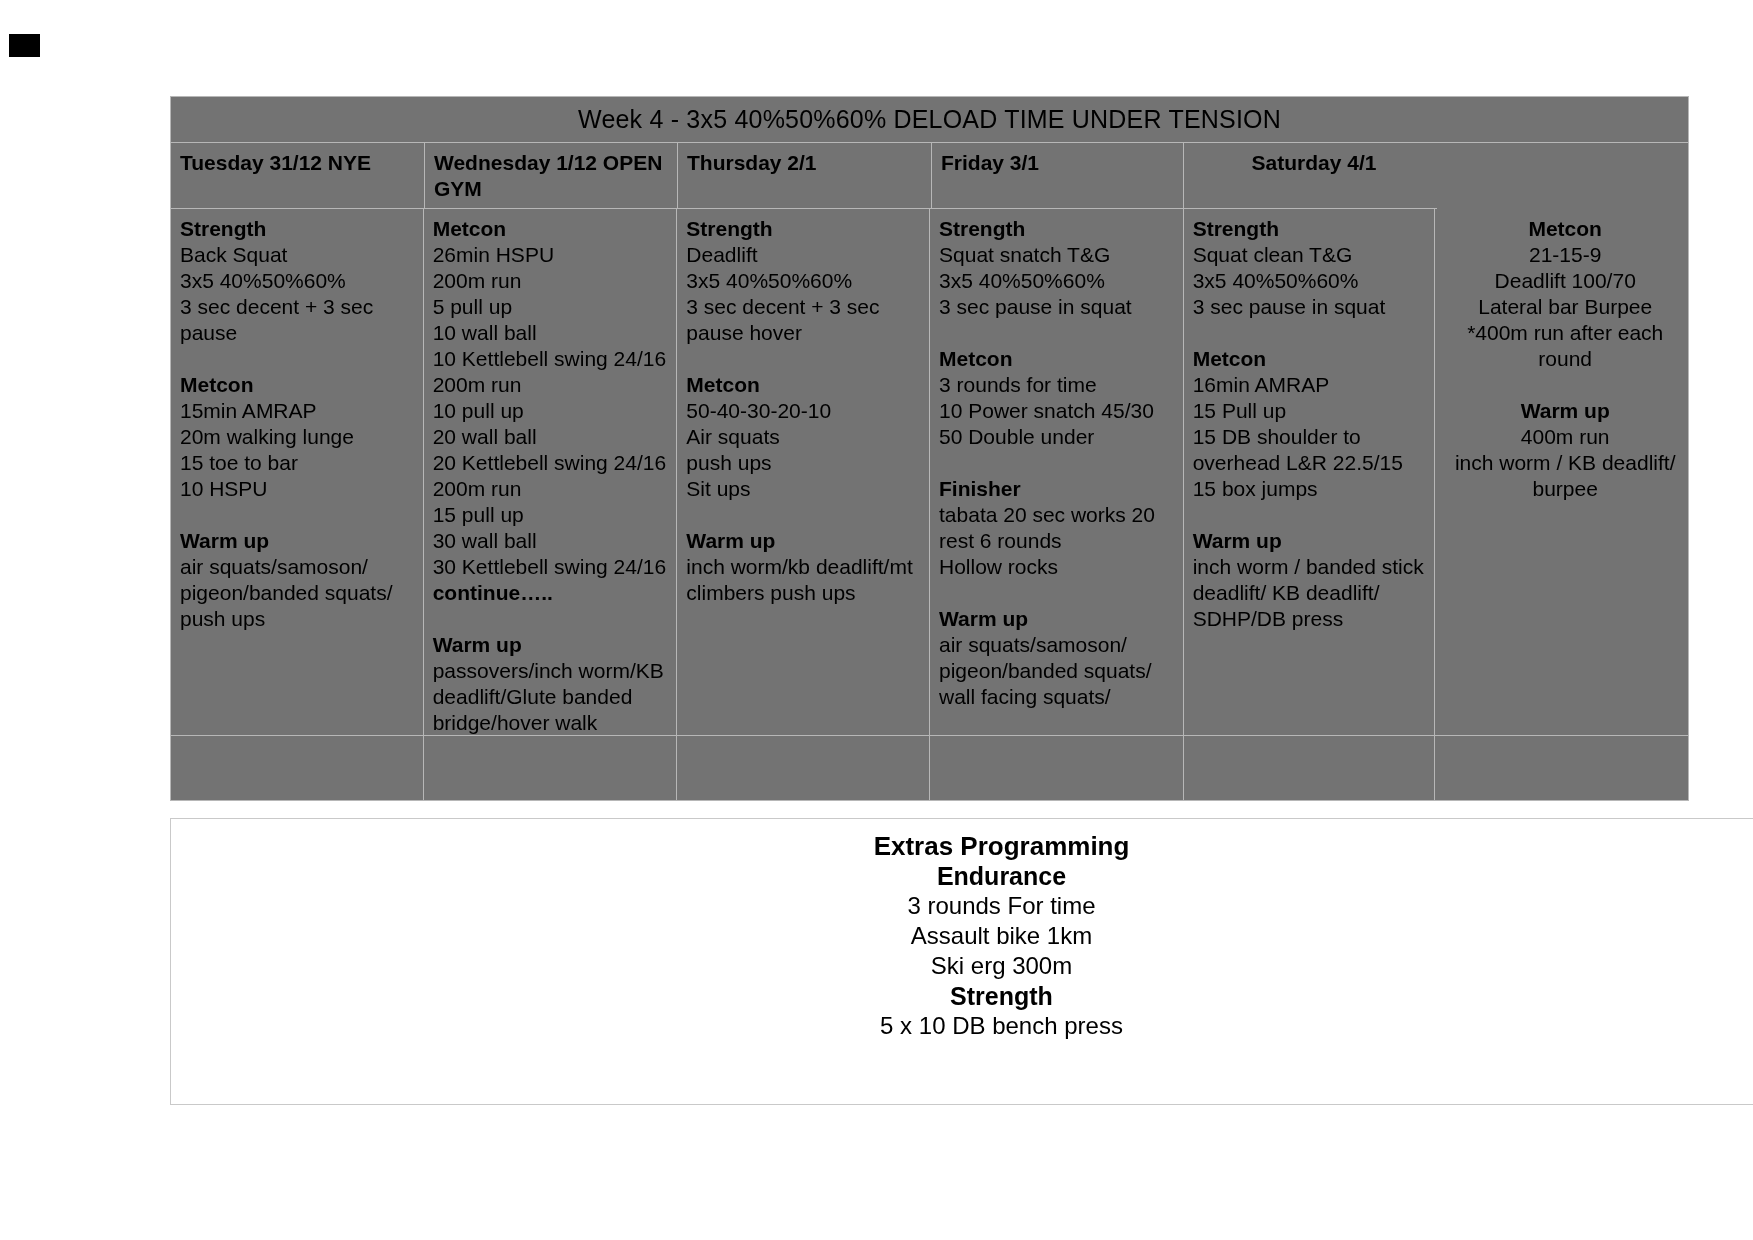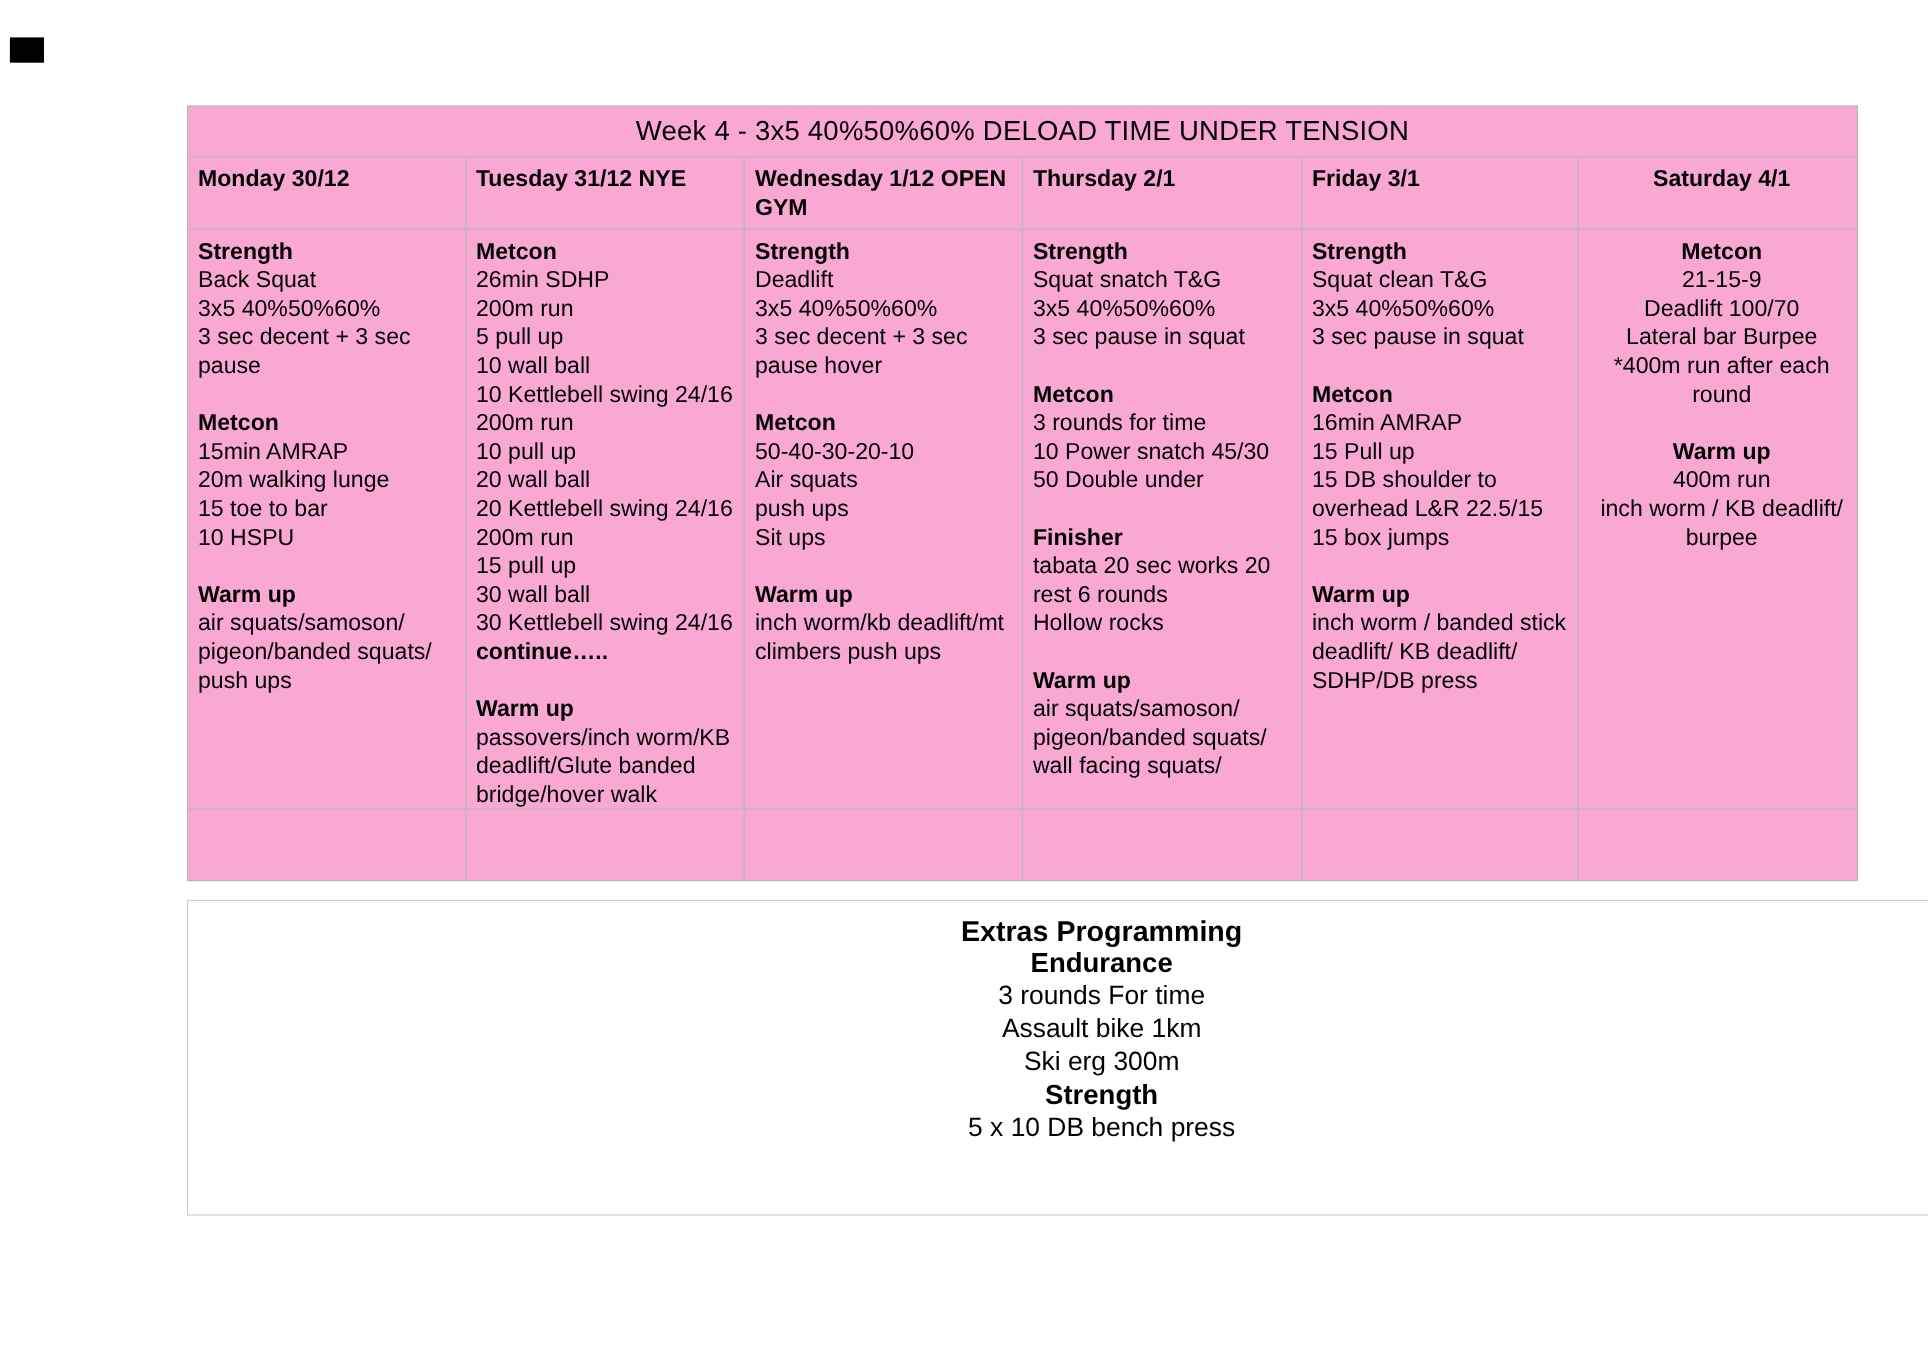--- a/index.html
+++ b/index.html
@@ -16,21 +16,21 @@
     --box-border: #c9c9c9;
   }
   .corner-marker {
     position: absolute; left: 9px; top: 34px;
     width: 31px; height: 23px; background: #000000;
   }
   .week-table {
     position: absolute; left: 170px; top: 96px;
     width: 1519px;
     border: 1px solid var(--grid);
-    background: #f9a8d4;
+    background: #737373;
   }
   .title-row {
     height: 46px;
     border-bottom: 1px solid var(--grid);
     display: flex; align-items: center; justify-content: center;
     font-size: 25px; font-weight: 400; letter-spacing: 0.2px;
     white-space: nowrap;
   }
   .row { display: flex; }
   .cell {
@@ -67,21 +67,20 @@
   .extras-box .line.title { font-weight: 700; font-size: 26px; }
 </style>
 </head>
 <body style="color: rgb(0, 0, 0);">
 
 <div class="corner-marker" style="background: rgb(0, 0, 0);"></div>
 
 <div class="week-table">
   <div class="title-row">Week 4 - 3x5 40%50%60% DELOAD TIME UNDER TENSION</div>
   <div class="row header-row">
-      <div class="cell c0">Monday 30/12</div>
       <div class="cell c1">Tuesday 31/12 NYE</div>
       <div class="cell c2">Wednesday 1/12 OPEN GYM</div>
       <div class="cell c3">Thursday 2/1</div>
       <div class="cell c4">Friday 3/1</div>
       <div class="cell c5">Saturday 4/1</div>
     </div>
   <div class="row body-row">
       <div class="cell c0">
         <div class="line bold">Strength</div>
         <div class="line">Back Squat</div>
@@ -95,21 +94,21 @@
         <div class="line">15 toe to bar</div>
         <div class="line">10 HSPU</div>
         <div class="line"></div>
         <div class="line bold">Warm up</div>
         <div class="line">air squats/samoson/</div>
         <div class="line">pigeon/banded squats/</div>
         <div class="line">push ups</div>
       </div>
       <div class="cell c1">
         <div class="line bold">Metcon</div>
-        <div class="line">26min SDHP</div>
+        <div class="line">26min HSPU</div>
         <div class="line">200m run</div>
         <div class="line">5 pull up</div>
         <div class="line">10 wall ball</div>
         <div class="line">10 Kettlebell swing 24/16</div>
         <div class="line">200m run</div>
         <div class="line">10 pull up</div>
         <div class="line">20 wall ball</div>
         <div class="line">20 Kettlebell swing 24/16</div>
         <div class="line">200m run</div>
         <div class="line">15 pull up</div>

